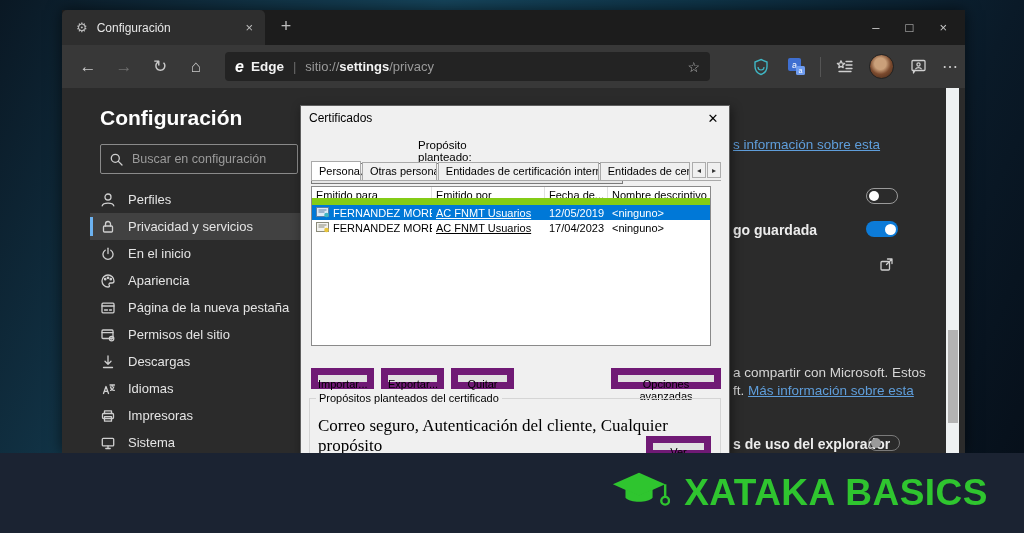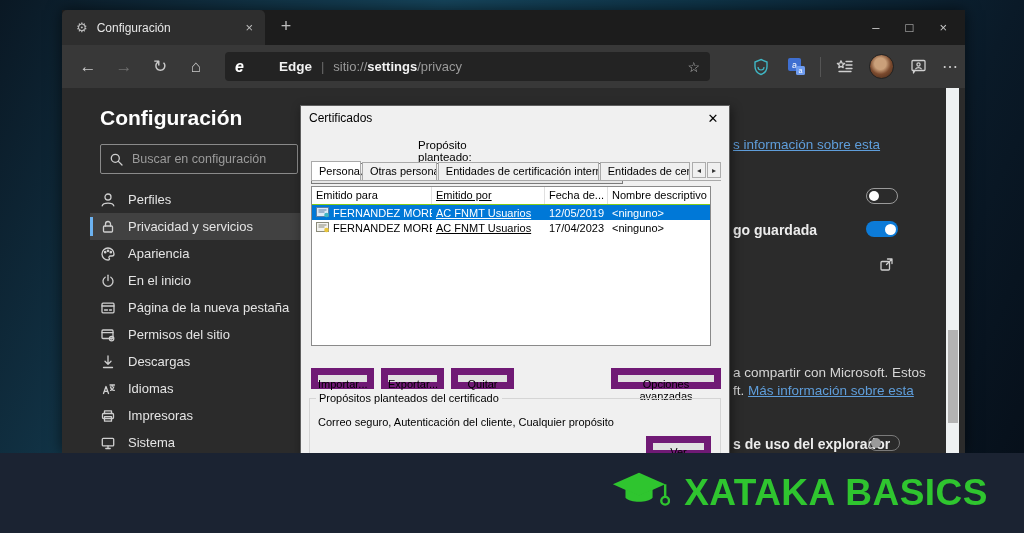--- a/index.html
+++ b/index.html
@@ -19,21 +19,21 @@
   .winctl { position:absolute; right:8px; top:0; height:35px; display:flex; align-items:center; gap:26px; color:#c8c8c8; font-size:13px; padding-right:10px; }
 
   .toolbar { position:relative; height:43px; background:#383838; display:flex; align-items:center; }
   .navbtn { color:#c9c9c9; font-size:17px; width:36px; text-align:center; }
   .navbtn.dim { color:#6f6f6f; }
   .navbtn.back { margin-left:8px; }
   .addressbar { position:absolute; left:163px; top:7px; width:485px; height:29px; background:#232323; border-radius:4px;
     display:flex; align-items:center; padding:0 10px; }
   .edge-badge { display:flex; align-items:center; gap:7px; }
   .edge-e { color:#ffffff; font-size:16px; font-weight:bold; font-style:italic; }
-  .edge-name { color:#f2f2f2; font-size:13.5px; font-weight:bold;margin-left:28px; }
+  .edge-name { color:#f2f2f2; font-size:13.5px; font-weight:bold; }
   .url-sep { color:#6a6a6a; margin:0 9px; font-size:13px; }
   .url { font-size:13px; color:#9a9a9a; }
   .url b { color:#f2f2f2; font-weight:bold; }
   .star-add { margin-left:auto; color:#b9b9b9; font-size:14px; }
   .tool-icons { position:absolute; right:6px; top:0; height:43px; display:flex; align-items:center; gap:13px; }
   .ticon { width:22px; height:22px; display:flex; align-items:center; justify-content:center; }
   .tdivider { width:1px; height:20px; background:#555; }
   .avatar { width:25px; height:25px; border-radius:50%; background:radial-gradient(circle at 45% 38%, #caa07a 0 30%, #7b4a2e 55%, #3c2416 100%); border:1px solid #222; }
   .more { color:#c9c9c9; font-size:16px; letter-spacing:1px; }
 
@@ -80,35 +80,35 @@
   .combo .chev { position:absolute; right:6px; color:#444; font-size:10px; }
   .tabstrip { position:absolute; left:10px; top:56px; width:410px; height:19px; display:flex; border-bottom:1px solid #a9a9a9; }
   .dtab { border:1px solid #a9a9a9; border-bottom:none; background:#f0f0f0; padding:2px 7px 0; font-size:11px; margin-right:1px;
     white-space:nowrap; overflow:hidden; height:18px; }
   .dtab.active { background:#ffffff; height:19px; margin-top:-1px; padding-top:3px; position:relative; z-index:2; }
   .dtab.trunc { width:111px; }
   .tab-arrows { margin-left:auto; display:flex; }
   .tarrow { width:14px; height:16px; background:#f0f0f0; border:1px solid #adadad; font-size:8px; display:flex; align-items:center; justify-content:center; color:#333; margin-left:1px; }
 
   .listbox { position:absolute; left:10px; top:80px; width:400px; height:160px; background:#ffffff; border:1px solid #8a8a8a; }
-  .lv-header { display:flex; height:18px; border-bottom:1px solid #84cc16; background:#ffffff; }
+  .lv-header { display:flex; height:18px; border-bottom:7px solid #84cc16; background:#ffffff; }
   .lv-h { font-size:11px; color:#000; padding:2px 4px; border-right:1px solid #e0e0e0; overflow:hidden; white-space:nowrap; }
   .c1 { width:120px; } .c2 { width:113px;text-decoration:underline; } .c3 { width:63px; } .c4 { flex:1; border-right:none; }
   .lv-row { display:flex; height:15px; align-items:center; }
   .lv-row.sel { background:#0078d7; color:#ffffff; }
   .lv-c { font-size:11px; padding:0 4px; overflow:hidden; white-space:nowrap; display:flex; align-items:center; gap:3px; }
   .certicon { flex:0 0 14px; }
 
   .dlg-buttons { position:absolute; left:10px; top:262px; width:410px; }
   .wbtn { position:absolute; height:21px; background:#e1e1e1; border:7px solid #701a75; font-size:11px; text-align:center; padding-top:3px;
     font-family:"Liberation Sans",sans-serif; }
   .b-imp { left:0; width:63px; } .b-exp { left:70px; width:63px; } .b-qui { left:140px; width:63px; } .b-adv { left:300px; width:110px; }
   .groupbox { position:absolute; left:8px; top:292px; width:412px; height:70px; border:1px solid #d5d5d5; }
   .gb-legend { position:absolute; left:6px; top:-7px; background:#f0f0f0; padding:0 3px; font-size:11px; }
-  .gb-text { position:absolute; left:8px; top:17px; font-size:11px; }
+  .gb-text { position:absolute; left:8px; top:17px; font-size:17px;font-family:Liberation Serif, serif; }
   .b-ver { left:345px; top:330px; width:65px; }
 
   
   .banner { position:absolute; left:0; top:453px; width:1024px; height:80px; background:#1b2332; z-index:20;
     display:flex; align-items:center; justify-content:flex-end; padding-right:36px; }
   .brandwrap { display:flex; align-items:center; gap:14px; }
   .brandtext { color:#2fc52f; font-size:37px; font-weight:bold; letter-spacing:.5px; }
 
   svg.oicn { stroke:#cfcfcf; fill:none; stroke-width:1.3; stroke-linecap:round; stroke-linejoin:round; }
 </style>
@@ -207,33 +207,33 @@
         </div>
         <div class="mitem sel">
           <svg class="micon oicn" viewBox="0 0 16 16">
               <rect x="3.5" y="7" width="9" height="6" rx="1"></rect>
               <path d="M5.5 7V5a2.5 2.5 0 0 1 5 0v2"></path>
             </svg>
           <span class="mlabel">Privacidad y servicios</span>
         </div>
         <div class="mitem">
           <svg class="micon oicn" viewBox="0 0 16 16">
+              <path d="M8 2.2v5.3"></path>
+              <path d="M5.2 4.2a5 5 0 1 0 5.6 0"></path>
+            </svg>
+          <span class="mlabel">En el inicio</span>
+        </div>
+        <div class="mitem">
+          <svg class="micon oicn" viewBox="0 0 16 16">
               <path d="M8 2a6 6 0 1 0 0 12c1.5 0 1.8-1 1.2-1.8-.7-1 0-2.2 1.3-2.2H12a2 2 0 0 0 2-2A6 6 0 0 0 8 2z"></path>
               <circle cx="5.2" cy="6.2" r=".7"></circle>
               <circle cx="8" cy="4.8" r=".7"></circle>
               <circle cx="10.8" cy="6.2" r=".7"></circle>
             </svg>
           <span class="mlabel">Apariencia</span>
-        </div>
-        <div class="mitem">
-          <svg class="micon oicn" viewBox="0 0 16 16">
-              <path d="M8 2.2v5.3"></path>
-              <path d="M5.2 4.2a5 5 0 1 0 5.6 0"></path>
-            </svg>
-          <span class="mlabel">En el inicio</span>
         </div>
         <div class="mitem">
           <svg class="micon oicn" viewBox="0 0 16 16">
               <rect x="2" y="3.2" width="12" height="9.6" rx="1"></rect>
               <path d="M2 6h12"></path>
               <path d="M4.5 10h3M9.5 10h2"></path>
             </svg>
           <span class="mlabel">Página de la nueva pestaña</span>
         </div>
         <div class="mitem">

